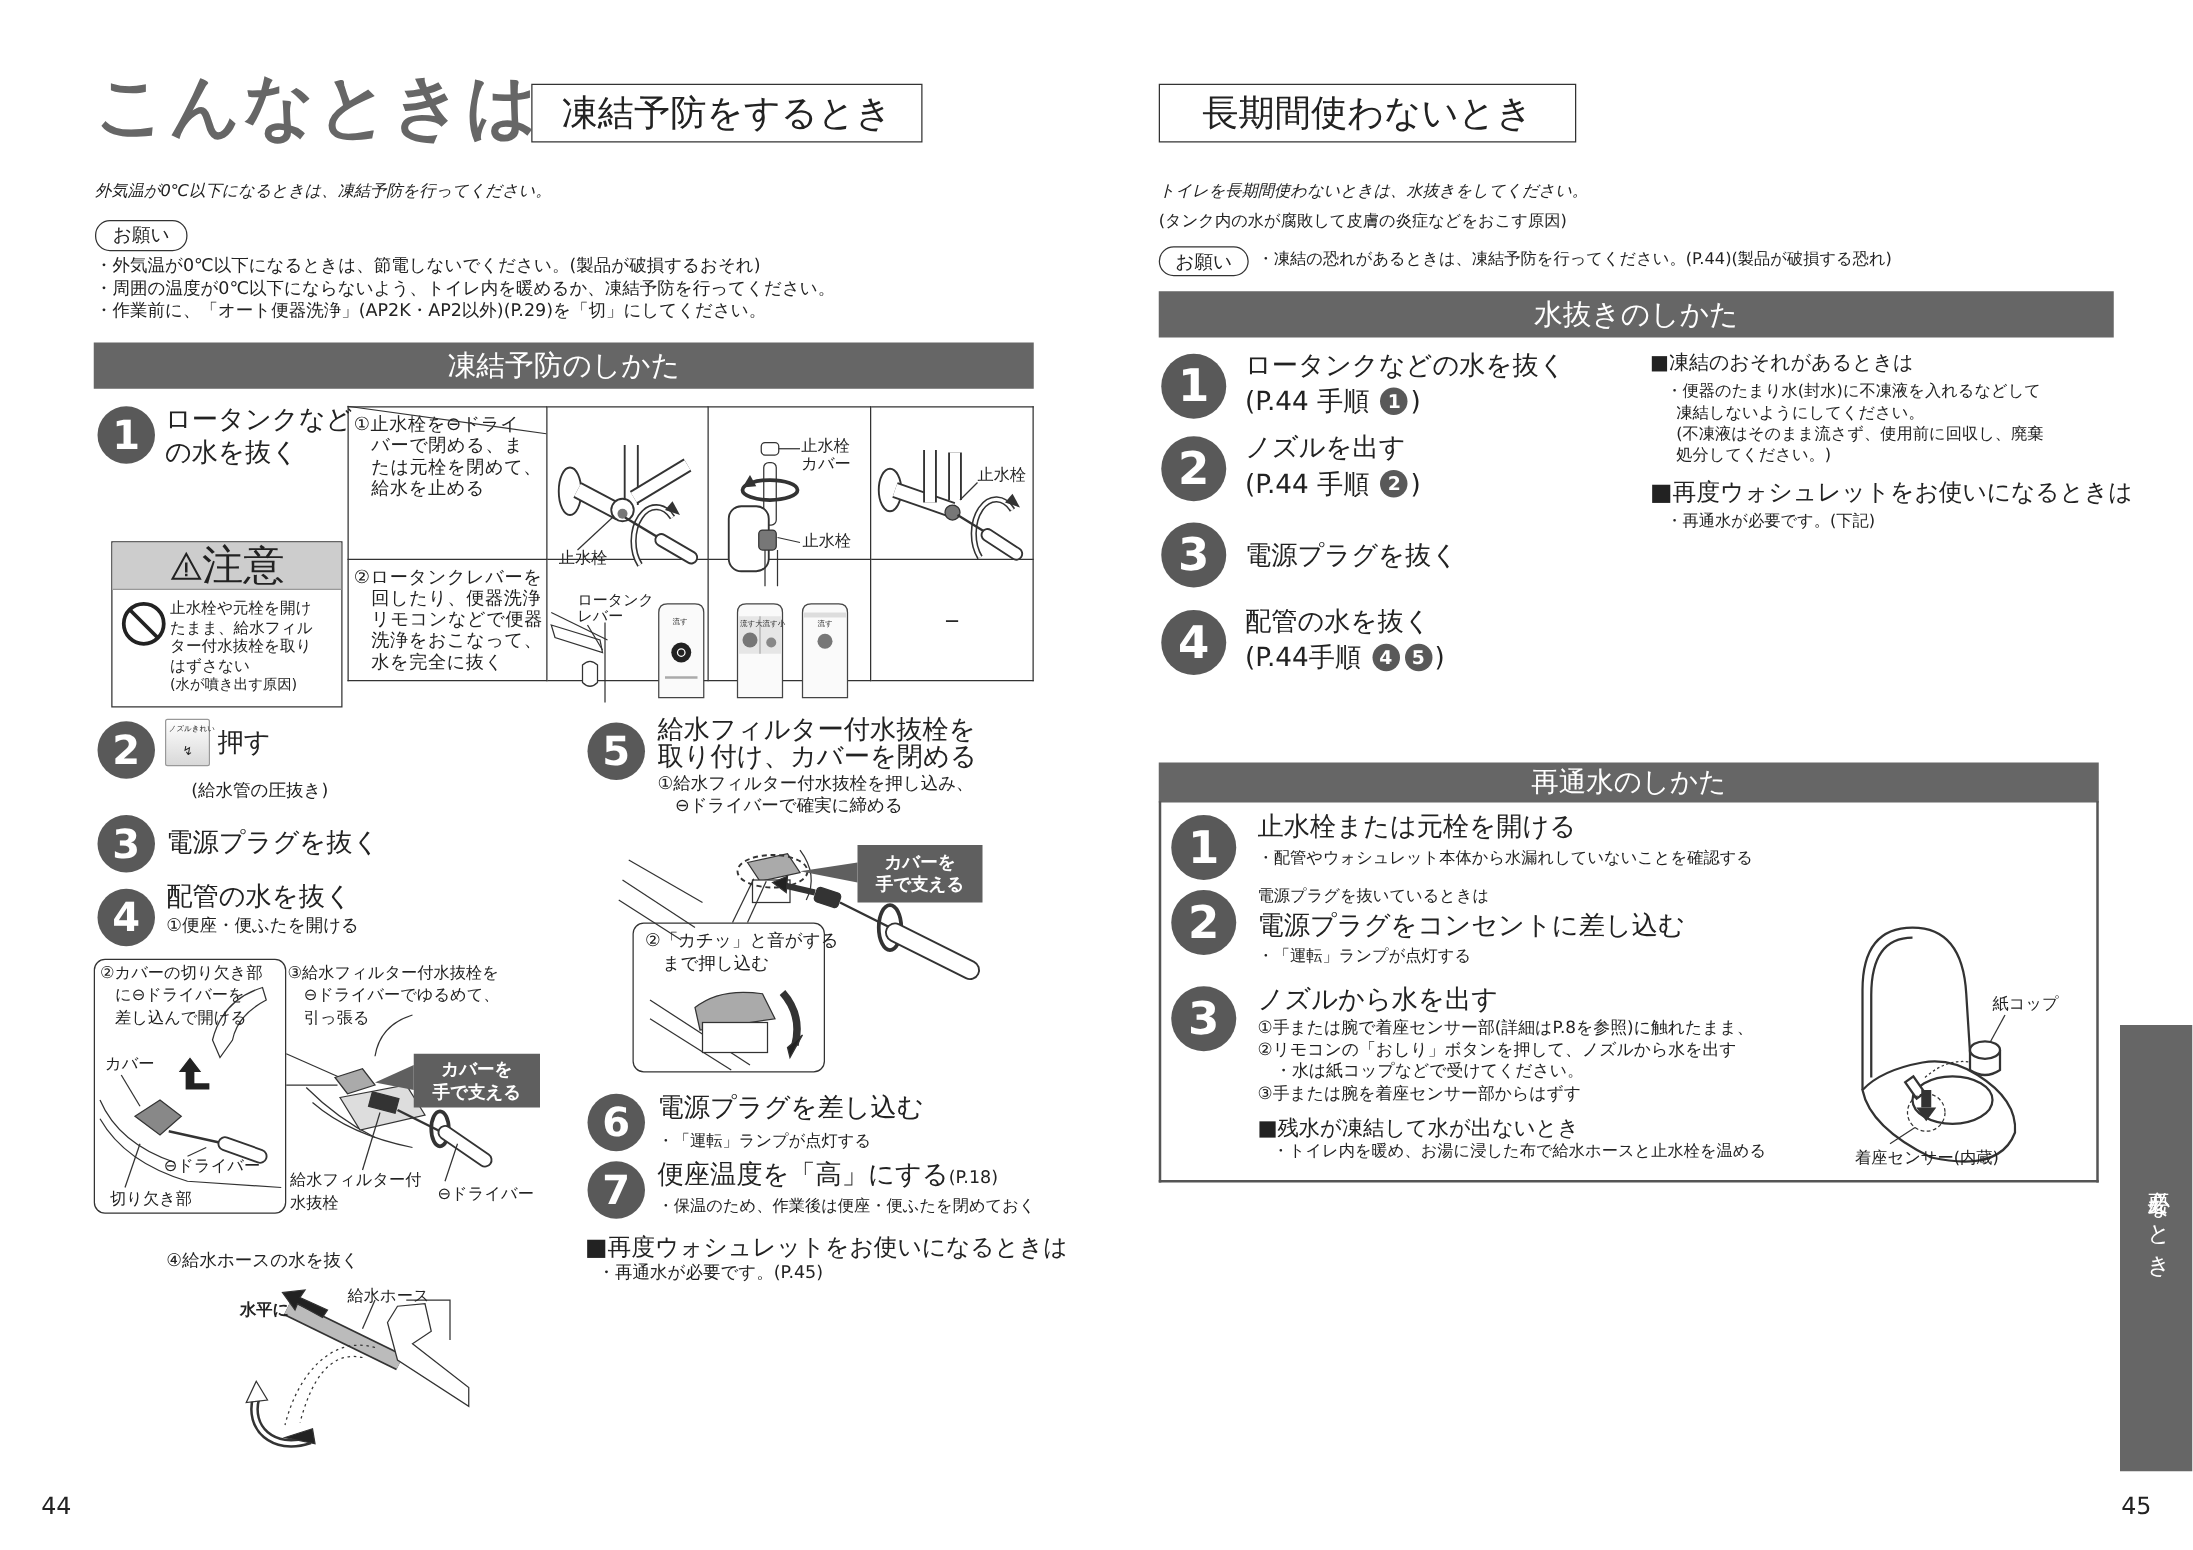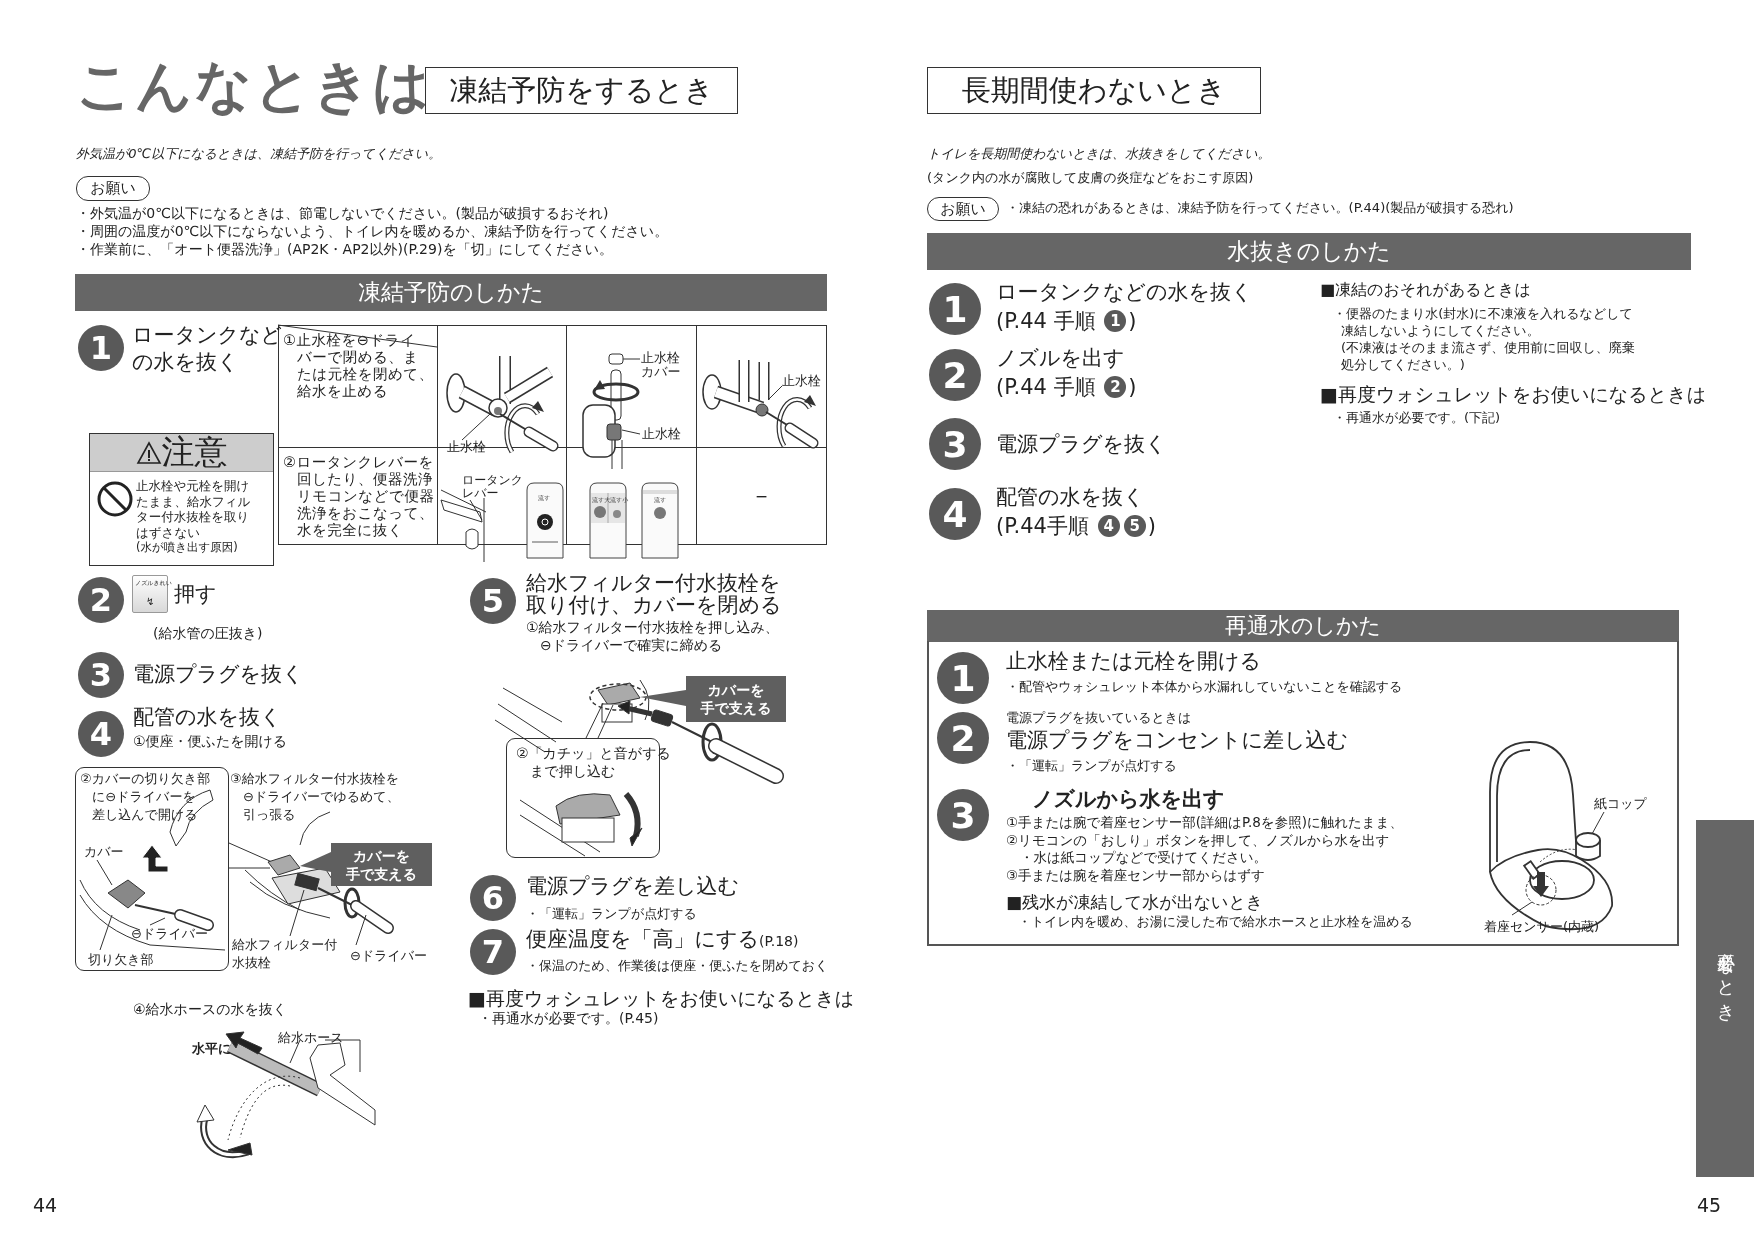--- a/index.html
+++ b/index.html
@@ -245,21 +245,21 @@
 <div class="abs num" style="left:937px;top:652px;width:52px;height:52px;font-size:36px;">1</div>
 <div class="abs h21" style="left:1006px;top:649px;">止水栓または元栓を開ける</div>
 <div class="abs small" style="left:1006px;top:679px;">・配管やウォシュレット本体から水漏れしていないことを確認する</div>
 
 <div class="abs num" style="left:937px;top:712px;width:52px;height:52px;font-size:36px;">2</div>
 <div class="abs small" style="left:1006px;top:710px;">電源プラグを抜いているときは</div>
 <div class="abs h21" style="left:1006px;top:728px;">電源プラグをコンセントに差し込む</div>
 <div class="abs small" style="left:1006px;top:758px;">・「運転」ランプが点灯する</div>
 
 <div class="abs num" style="left:937px;top:789px;width:52px;height:52px;font-size:36px;">3</div>
-<div class="abs h21" style="left:1032px;top:787px;font-weight:bold;">ノズルから水を出す</div>
+<div class="abs h21" style="left:1006px;top:787px;">ノズルから水を出す</div>
 <div class="abs" style="left:1006px;top:814px;font-size:13.5px;line-height:17.5px;">
   <div>①手または腕で着座センサー部(詳細はP.8を参照)に触れたまま、</div>
   <div>②リモコンの「おしり」ボタンを押して、ノズルから水を出す</div>
   <div style="padding-left:14px">・水は紙コップなどで受けてください。</div>
   <div>③手または腕を着座センサー部からはずす</div>
 </div>
 <div class="abs" style="left:1006px;top:891px;font-size:17px;">■残水が凍結して水が出ないとき</div>
 <div class="abs small" style="left:1018px;top:914px;">・トイレ内を暖め、お湯に浸した布で給水ホースと止水栓を温める</div>
 
 <div class="abs lab z3" style="left:1594px;top:795px;">紙コップ</div>

